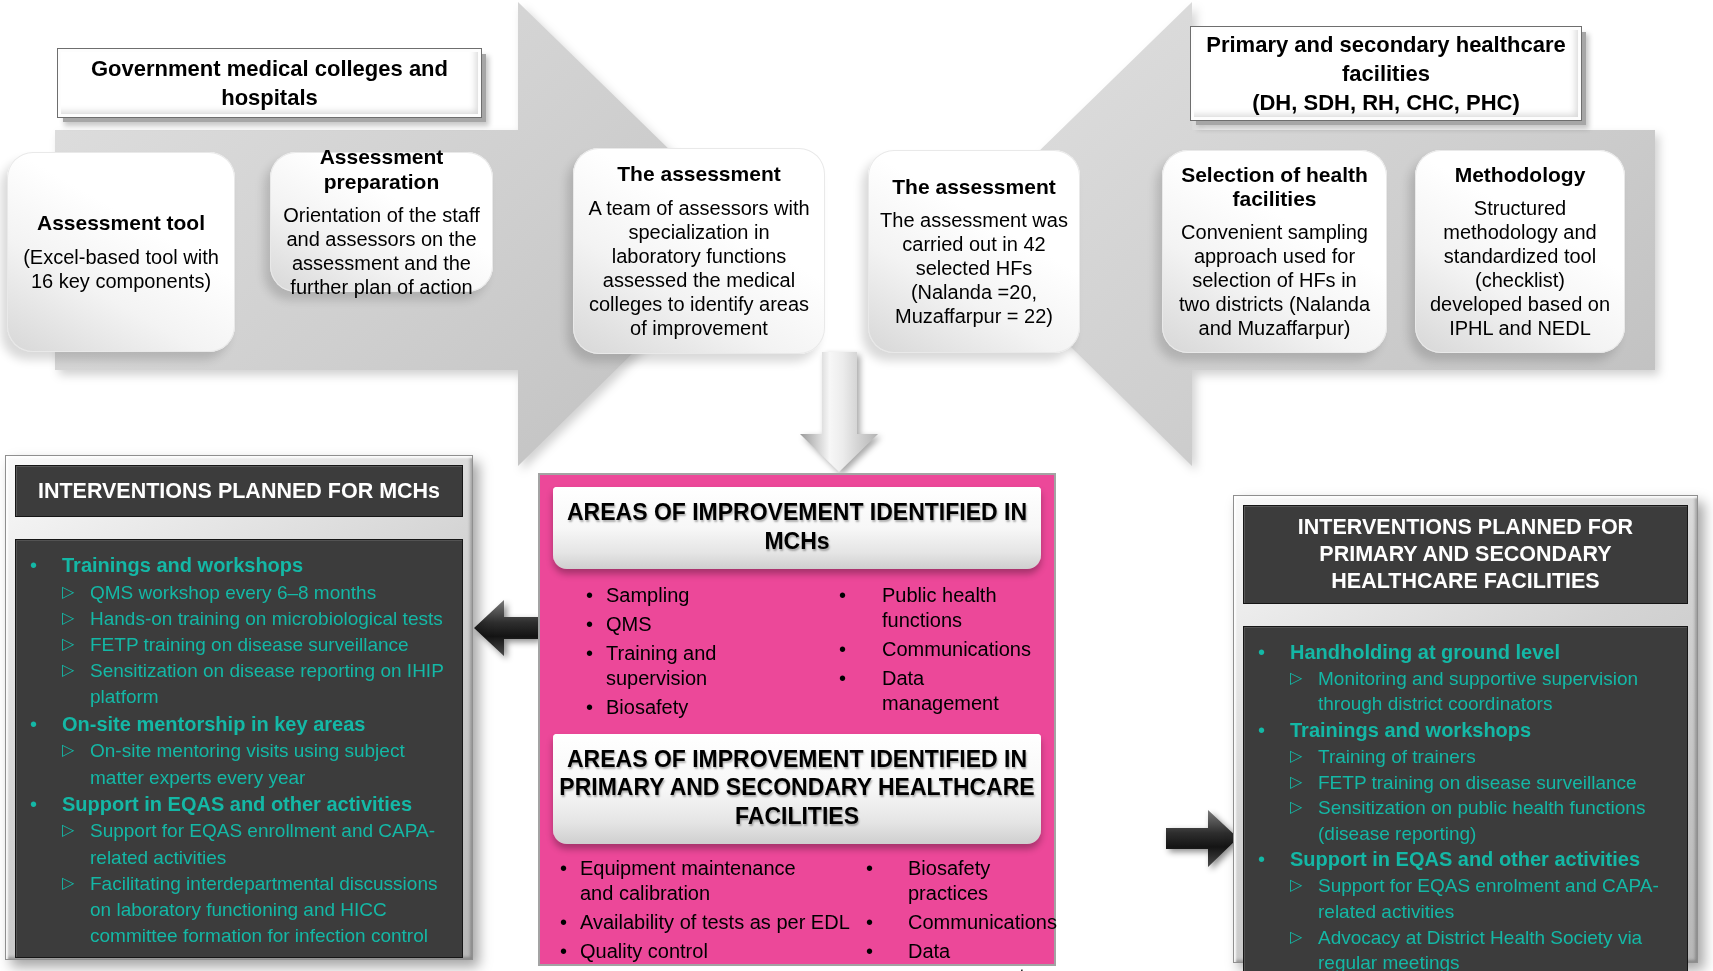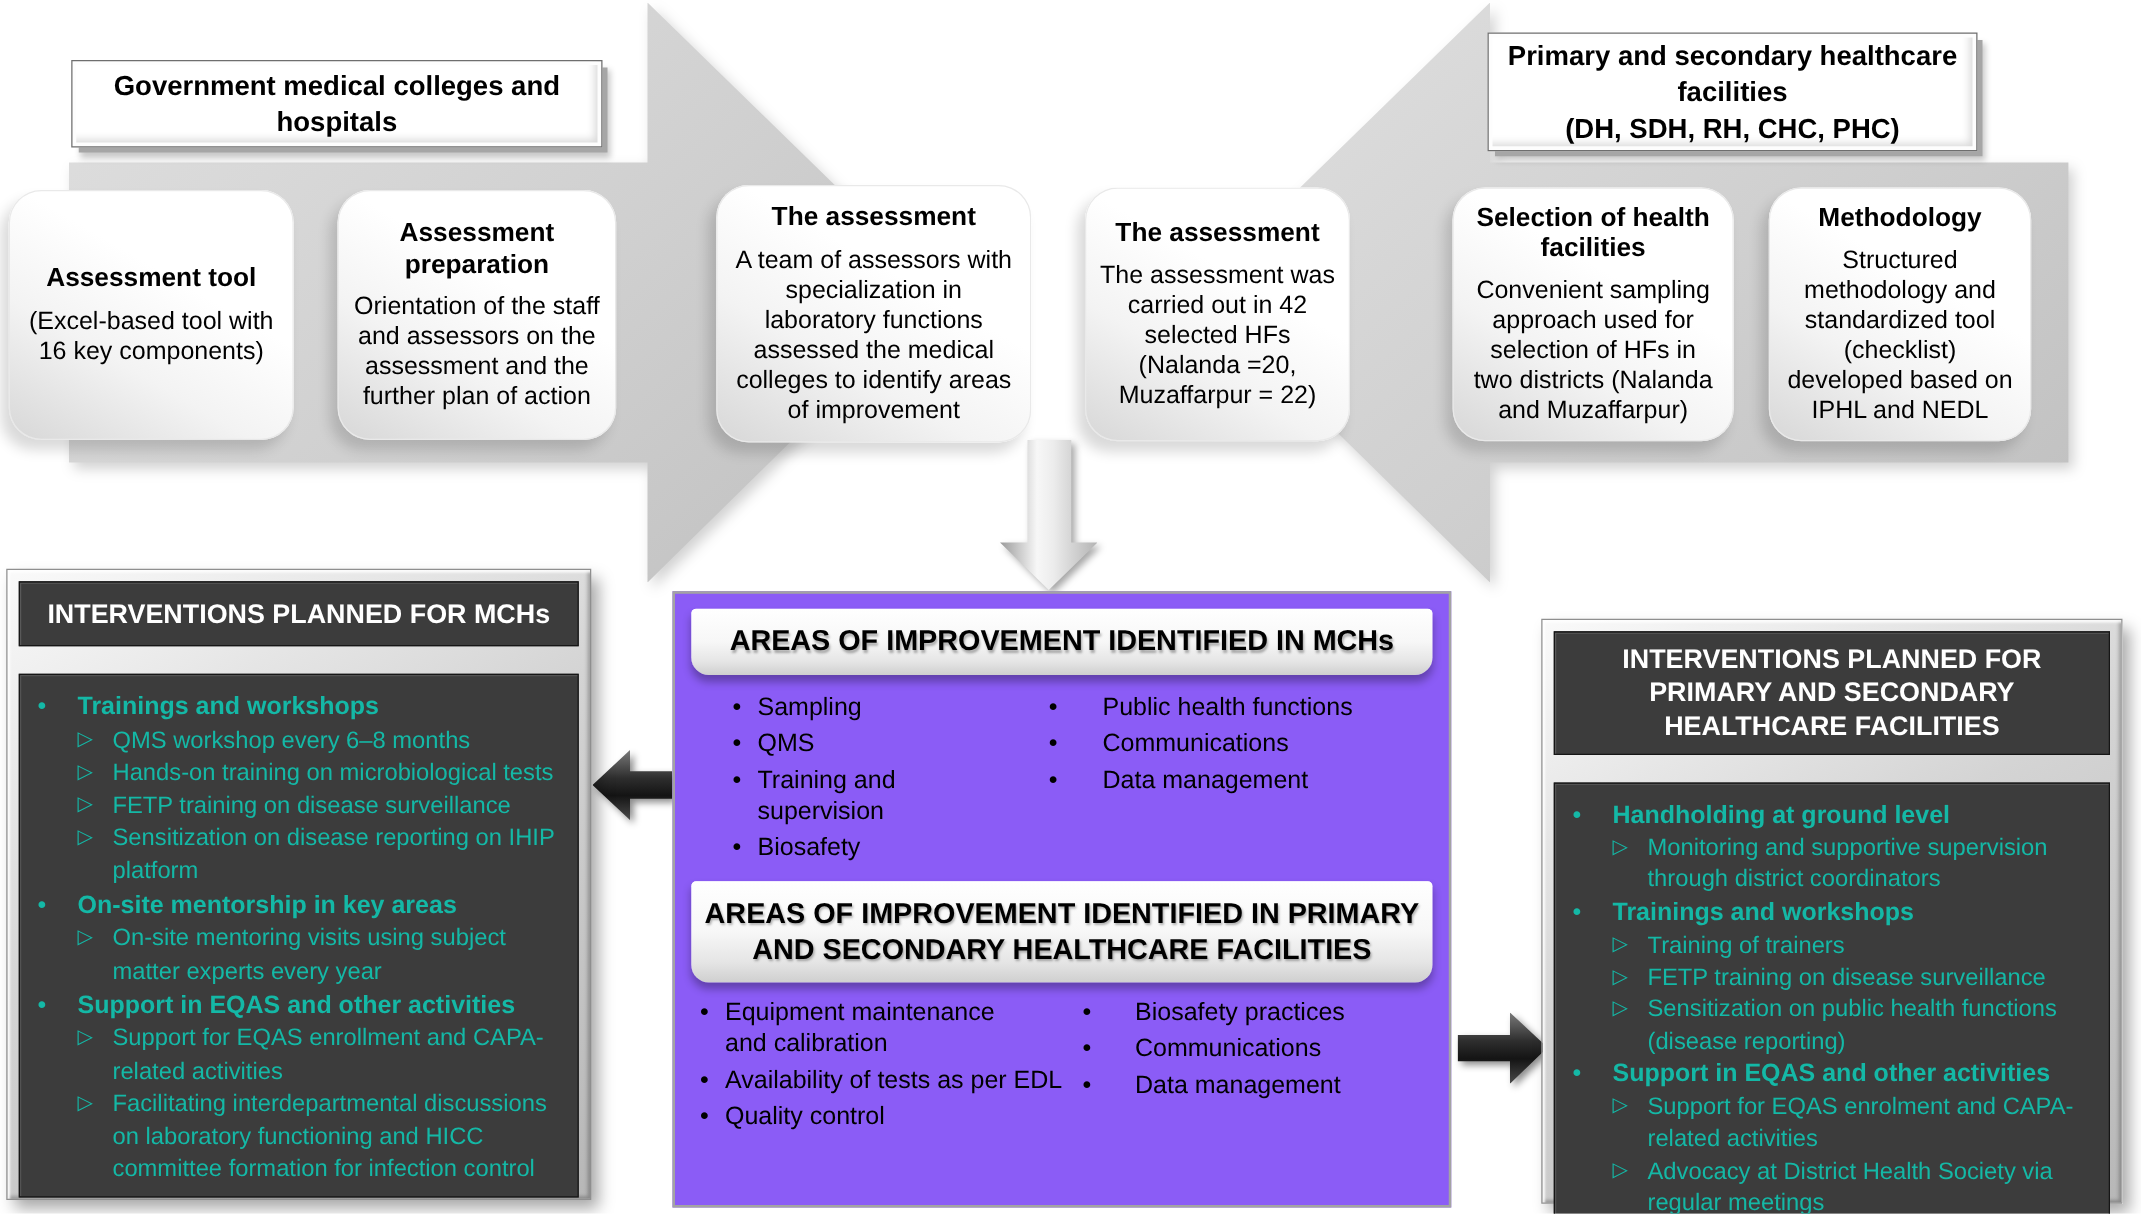--- a/index.html
+++ b/index.html
@@ -51,29 +51,29 @@
   .pbox {
     position: absolute; z-index: 4; border-radius: 26px;
     display: flex; flex-direction: column; justify-content: center;
     text-align: center; padding: 8px 12px;
     background: linear-gradient(210deg, #ffffff 38%, #f3f3f3 66%, #d7d7d7 100%);
     box-shadow: -6px 8px 10px rgba(0,0,0,0.15), inset 0 0 0 1px #e9e9e9;
   }
   .pbox .t { font-weight: bold; font-size: 21px; line-height: 1.15; margin-bottom: 9px; }
   .pbox .b { font-size: 20px; line-height: 1.2; }
   .pbox-0 { left: 7px;    top: 152px; width: 228px; height: 200px; }
-  .pbox-1 { left: 270px;  top: 152px; width: 223px; height: 200px; }
+  .pbox-1 { left: 270px;  top: 152px; width: 223px; height: 140px; }
   .pbox-2 { left: 573px;  top: 148px; width: 252px; height: 206px; }
   .pbox-3 { left: 868px;  top: 150px; width: 212px; height: 203px; }
   .pbox-4 { left: 1162px; top: 150px; width: 225px; height: 203px; }
   .pbox-5 { left: 1415px; top: 150px; width: 210px; height: 203px; text-align: center; }
 
   
-  .cpanel { position: absolute; z-index: 3; left: 538px; top: 473px; width: 623px; height: 493px;
-    background: #8b5cf6; border: 2px solid #a3a3a3; }
+  .cpanel { position: absolute; z-index: 3; left: 538px; top: 473px; width: 518px; height: 493px;
+    background: #ec4899; border: 2px solid #a3a3a3; }
   .gloss {
     margin: 12px 13px 0; text-align: center; font-weight: bold; font-size: 23px; line-height: 1.25;
     padding: 11px 4px 13px; color: #000;
     background: linear-gradient(180deg, #ffffff 0%, #f7f7f7 50%, #e5e5e5 80%, #cfcfcf 100%);
     border-radius: 4px 4px 14px 14px;
     box-shadow: 0 5px 7px rgba(0,0,0,0.30), inset 0 1px 0 #fff;
     text-shadow: 1px 2px 2px rgba(0,0,0,0.30);
   }
   .gloss2 { margin-top: 10px; }
   .cols { display: flex; font-size: 20px; line-height: 1.25; }

